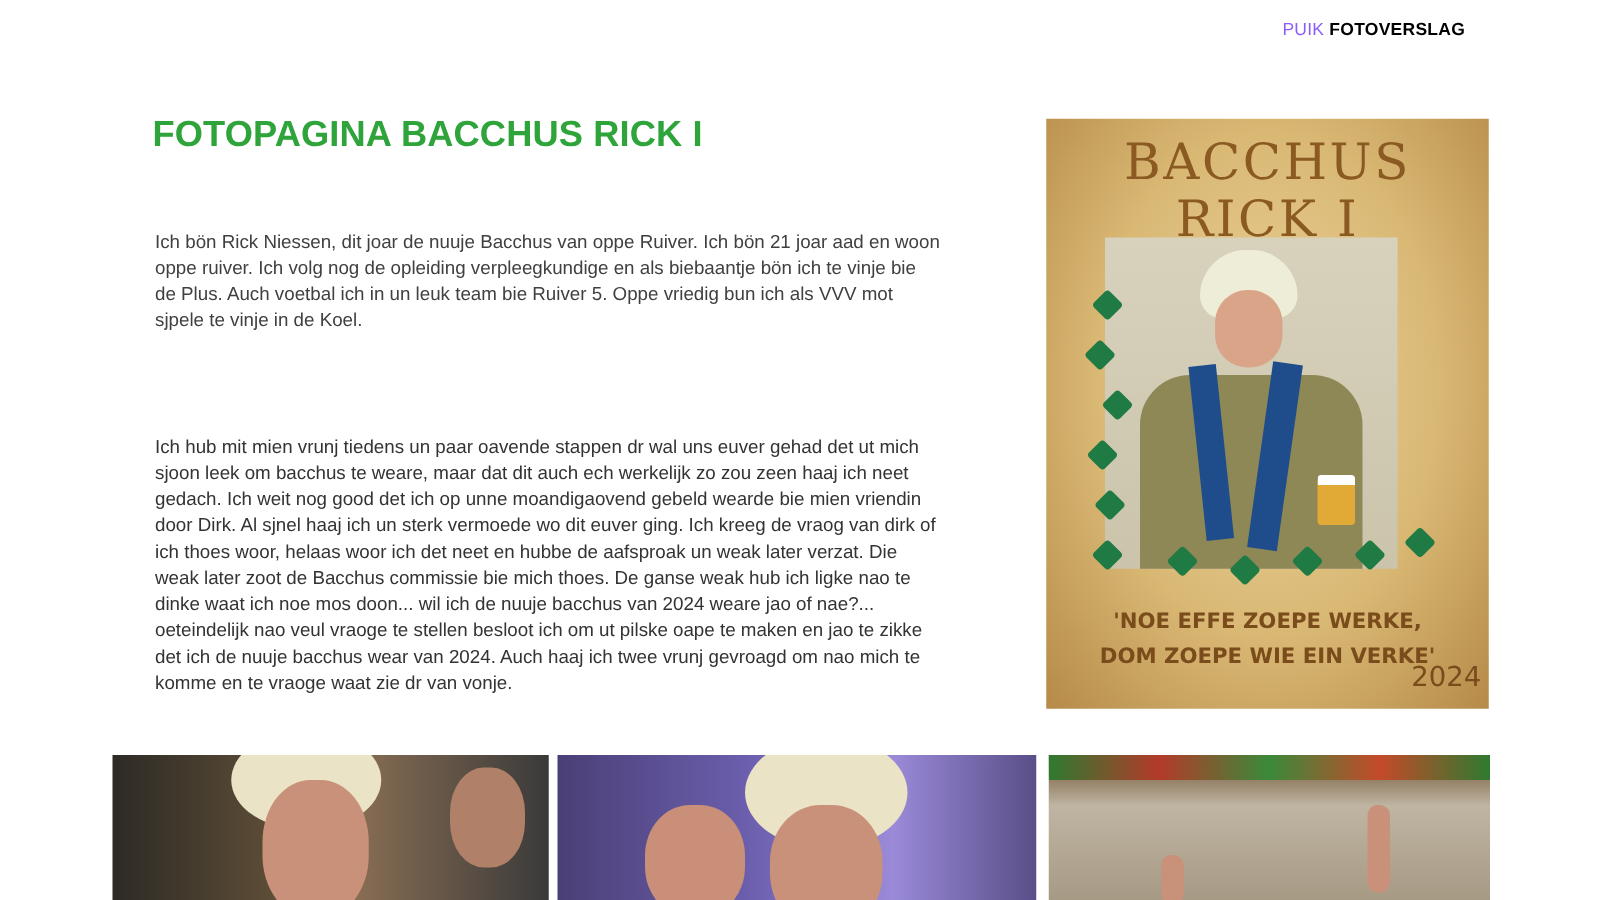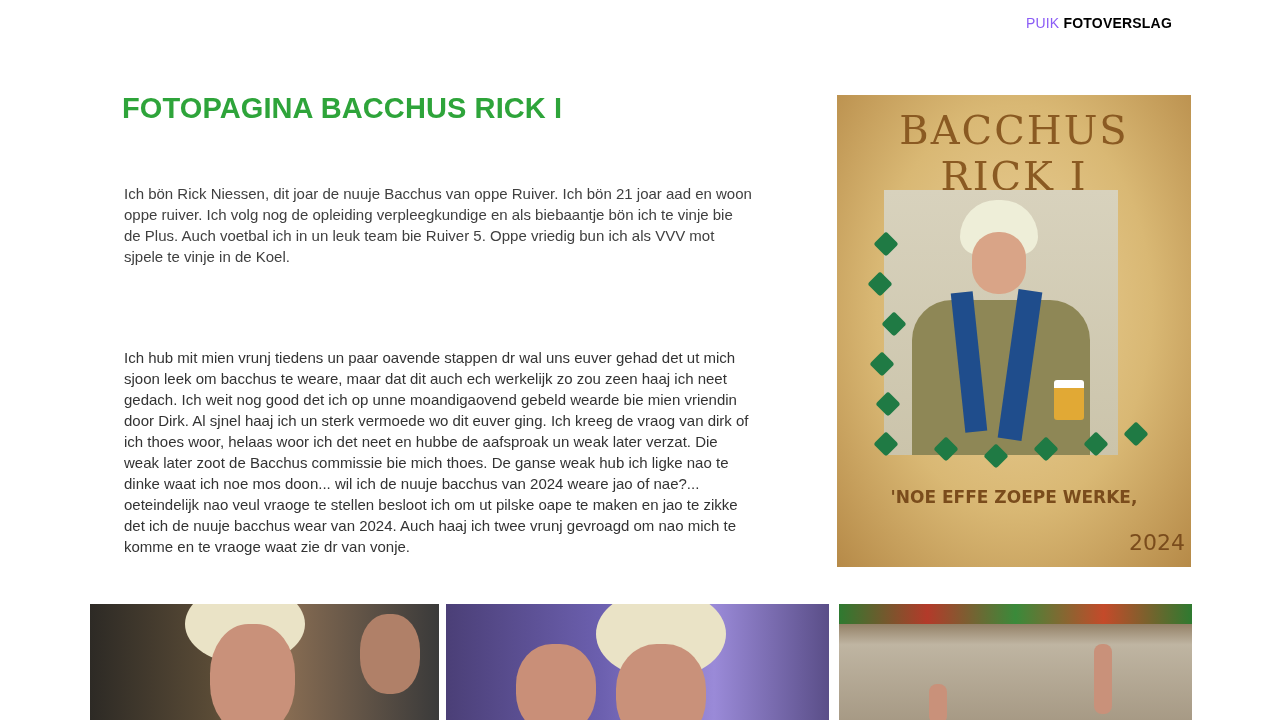--- a/index.html
+++ b/index.html
@@ -66,20 +66,21 @@
   <div class="ivy" style="left:36px;top:260px"></div>
   <div class="ivy" style="left:42px;top:300px"></div>
   <div class="ivy" style="left:40px;top:340px"></div>
   <div class="ivy" style="left:100px;top:345px"></div>
   <div class="ivy" style="left:150px;top:352px"></div>
   <div class="ivy" style="left:200px;top:345px"></div>
   <div class="ivy" style="left:250px;top:340px"></div>
   <div class="ivy" style="left:290px;top:330px"></div>
   <div class="p-quote">
     <div>'NOE EFFE ZOEPE WERKE,</div>
+    <div>DOM ZOEPE WIE EIN VERKE'</div>
   </div>
   <div class="p-year">2024</div>
 </div>
 
 <div class="gallery">
   <div class="g g1">
     <div class="wig-b" style="left:95px;top:-20px;width:120px;height:80px"></div>
     <div class="skin" style="left:120px;top:20px;width:85px;height:110px"></div>
     <div class="skin" style="left:270px;top:10px;width:60px;height:80px;background:#b08068"></div>
   </div>

